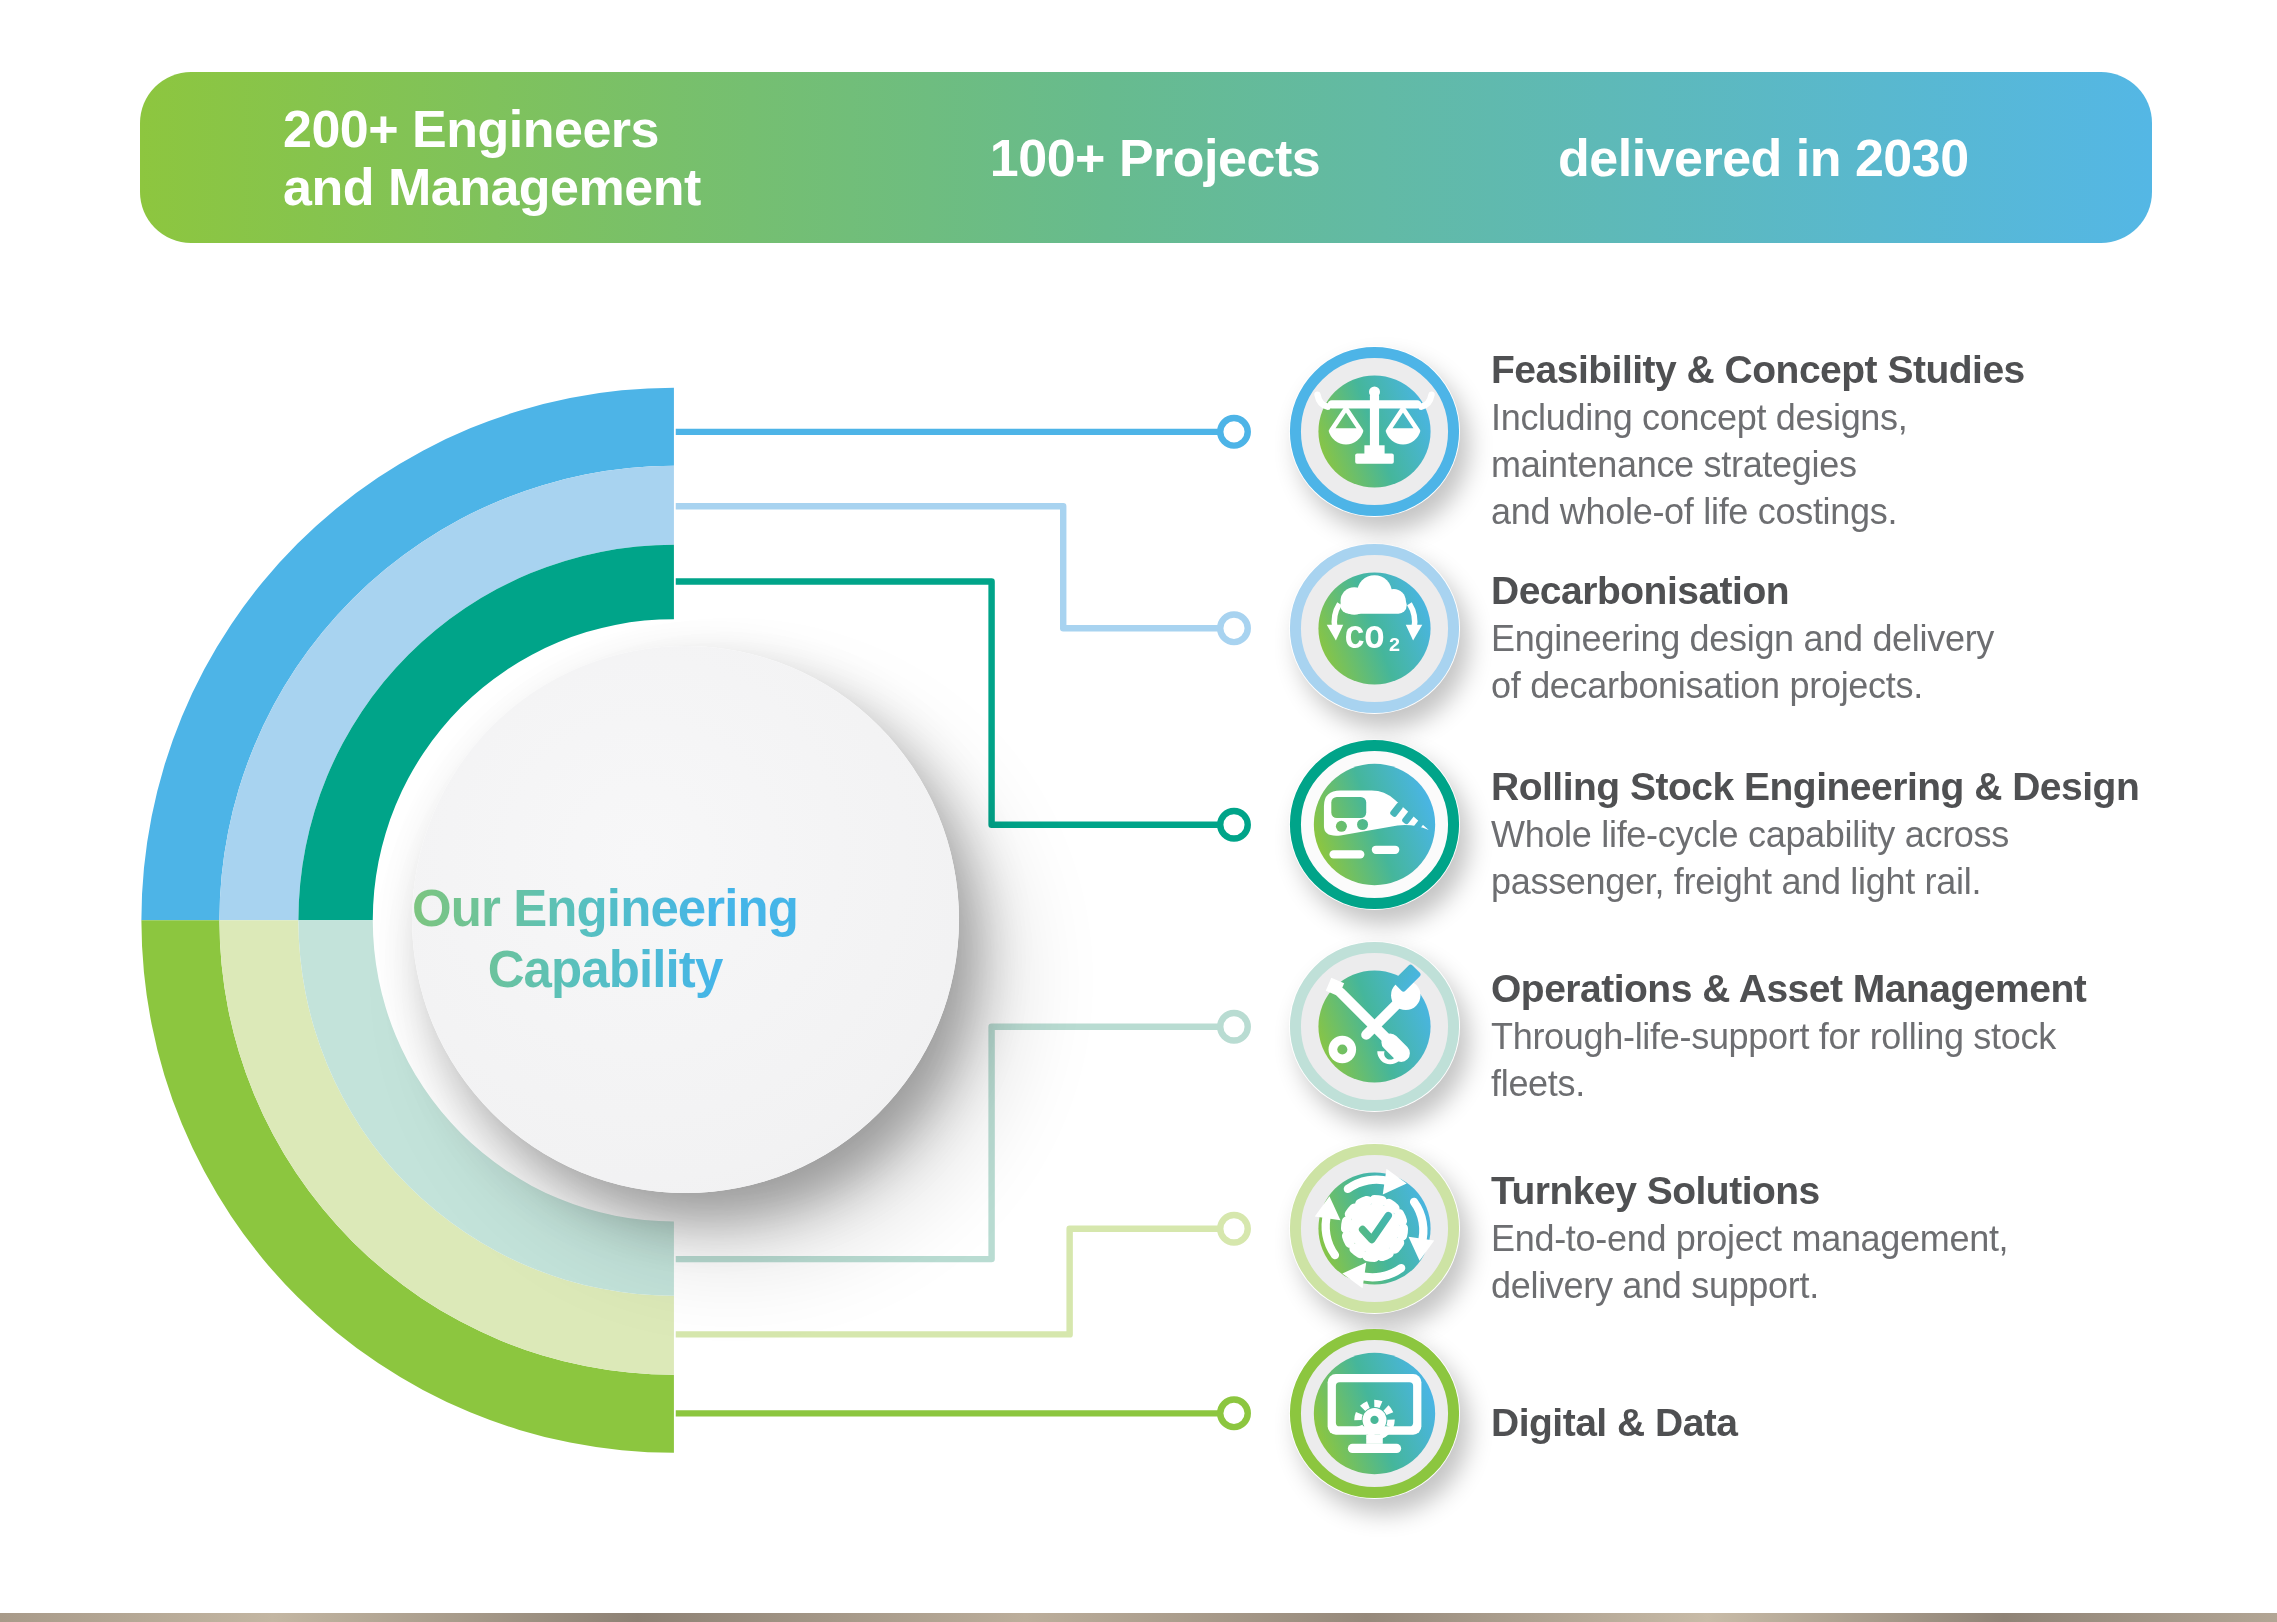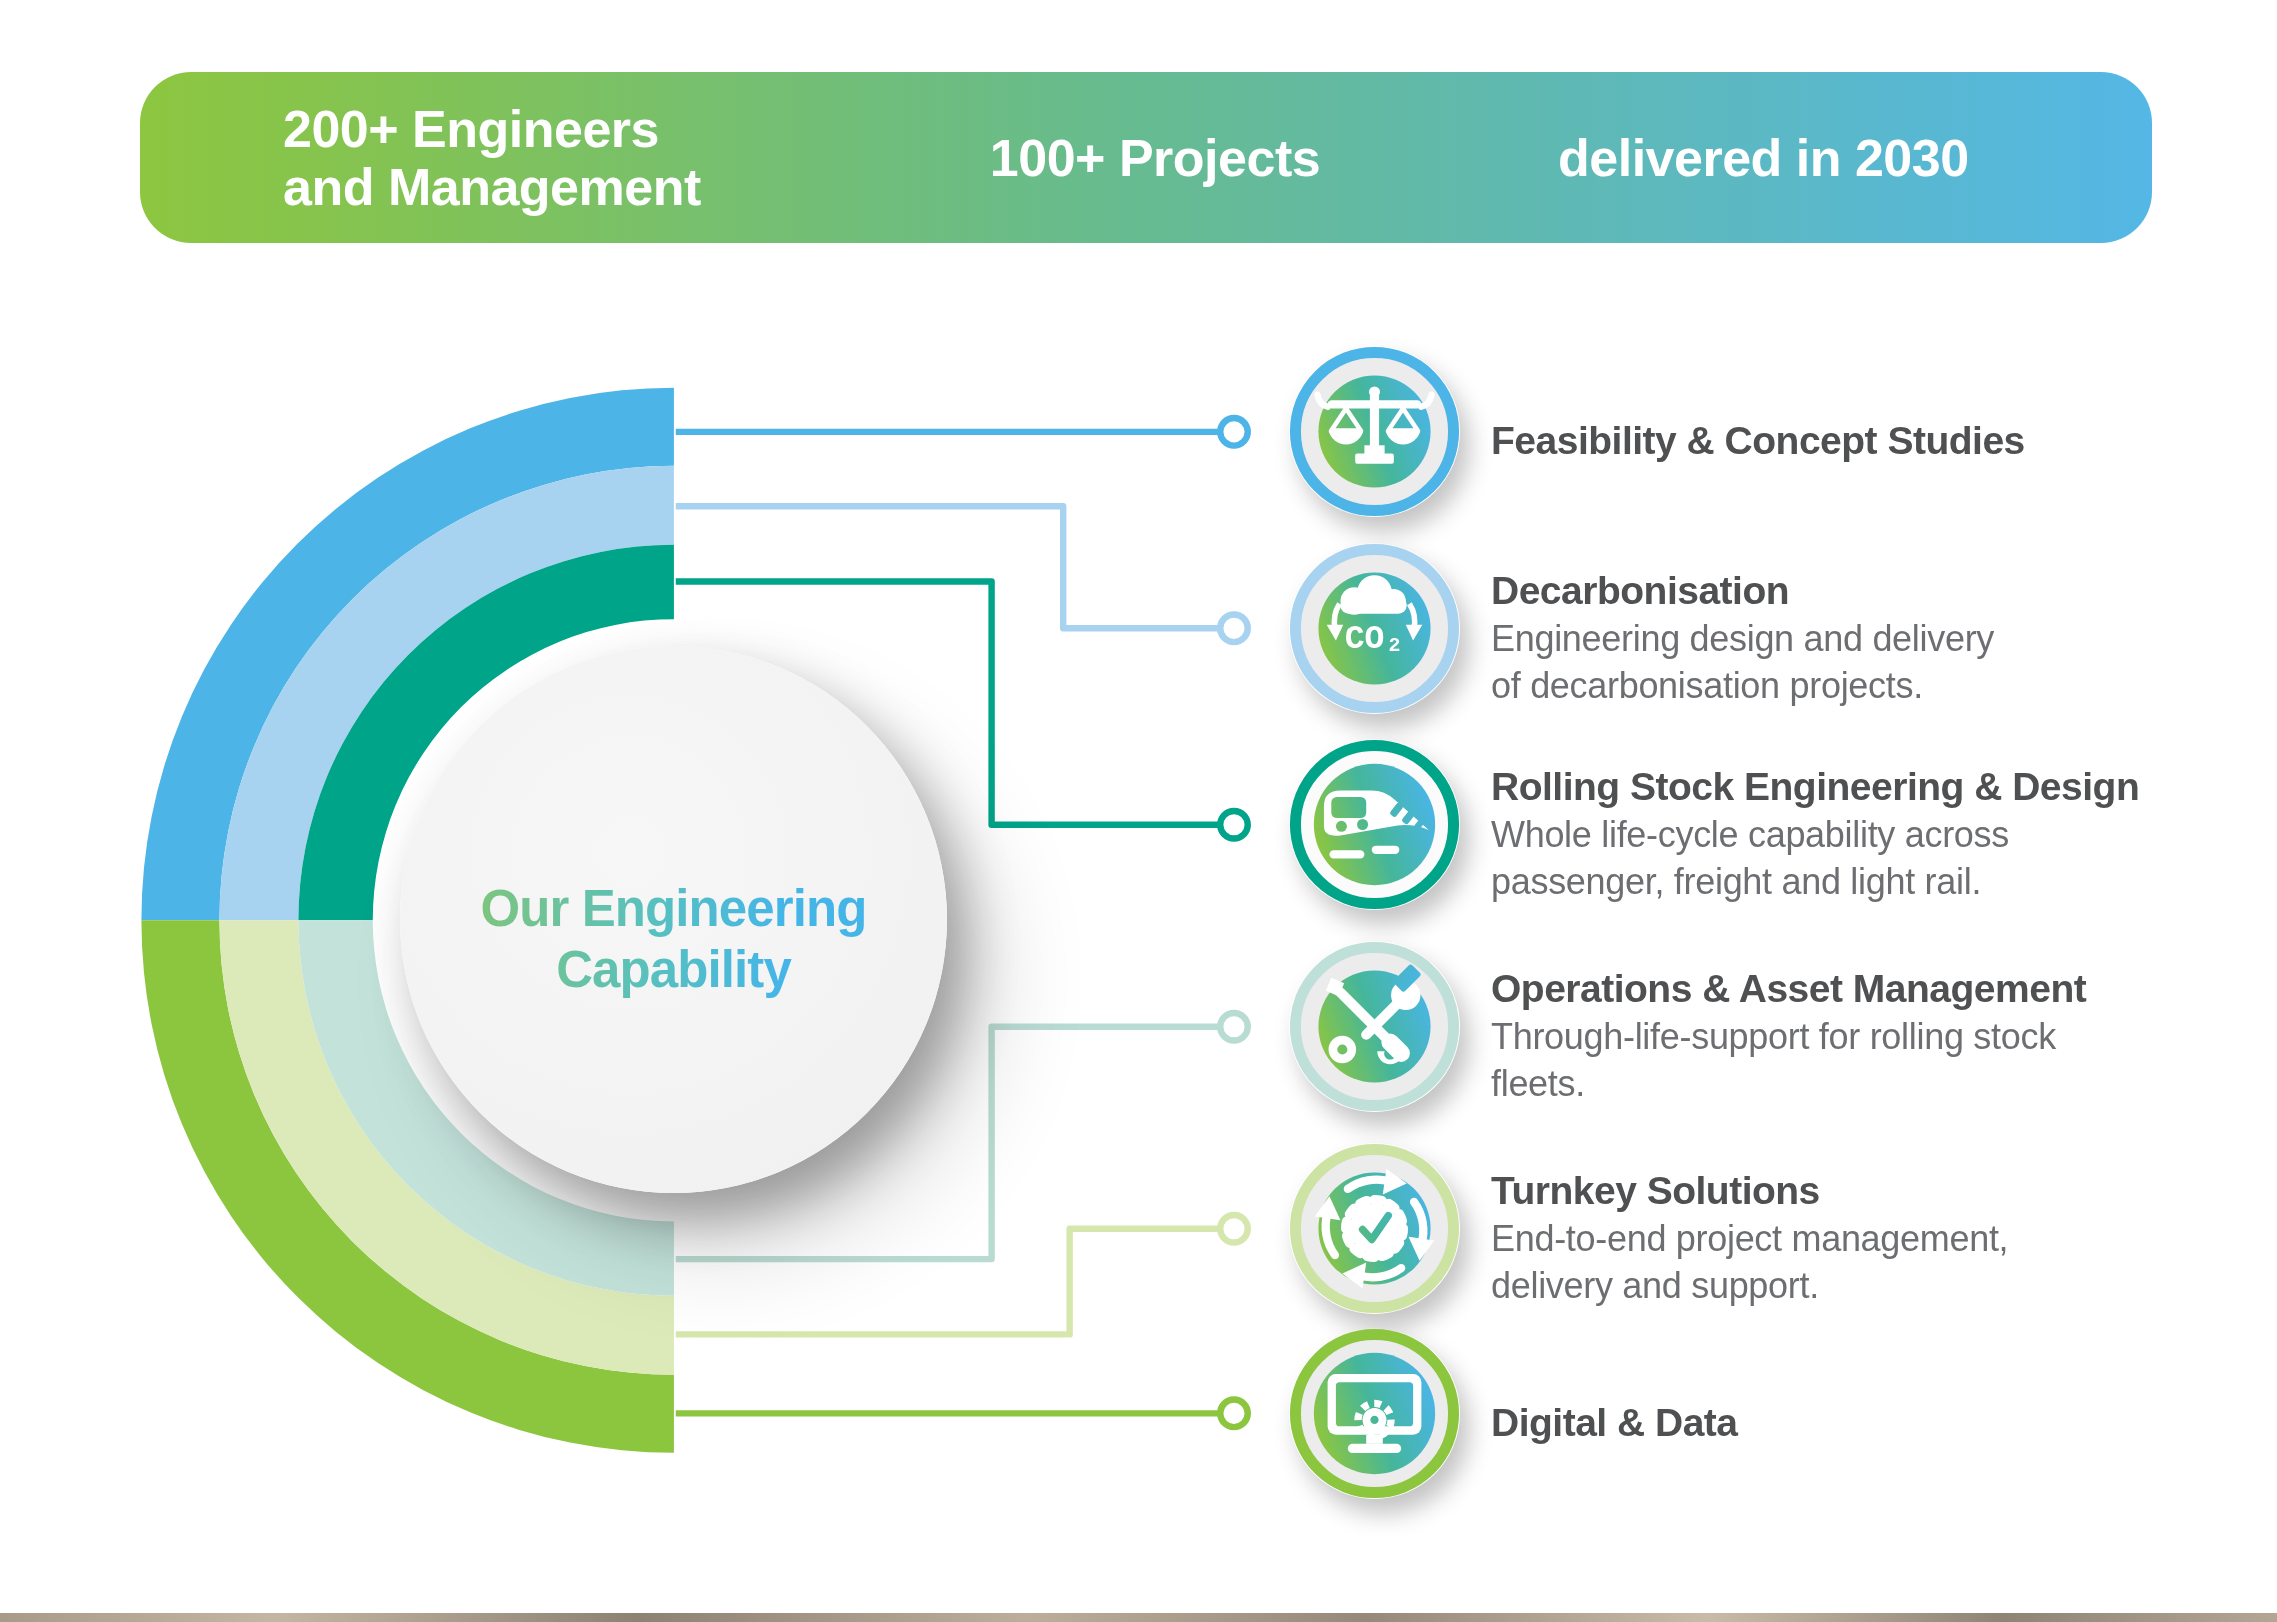--- a/index.html
+++ b/index.html
@@ -12,24 +12,24 @@
   .banner .stat{position:absolute;top:0;height:100%;display:flex;flex-direction:column;justify-content:center;
           color:#fff;font-weight:bold;font-size:52px;line-height:58px;letter-spacing:-0.5px;white-space:nowrap;}
   .stat-1{left:143px;text-align:left;}
   .stat-2{left:1015px;transform:translateX(-50%);}
   .stat-3{left:1418px;text-align:left;}
 
   
   .main-svg{position:absolute;left:0;top:0;}
 
   
-  .hub{position:absolute;left:400px;top:646px;width:547px;height:547px;border-radius:50%;
+  .hub{position:absolute;left:412px;top:646px;width:547px;height:547px;border-radius:50%;
        background:radial-gradient(circle at 42% 38%, #f7f7f8 0%, var(--circle_bg) 70%, #eeeeef 100%);
        box-shadow:20px 27.5px 51px rgba(0,0,0,0.30), 46px 60px 101px rgba(0,0,0,0.14);
-       display:flex;align-items:center;justify-content:center;text-align:center;}
+       display:flex;align-items:center;text-align:center;}
   .hub-text{padding-top:39px;font-weight:bold;font-size:51px;line-height:61px;letter-spacing:-0.9px;
        background:linear-gradient(90deg,var(--text_grad_green) 0%, #57c0c0 45%, var(--text_grad_blue) 78%);
        -webkit-background-clip:text;background-clip:text;color:transparent;}
 
   
   .row{position:absolute;left:1289px;display:flex;align-items:center;height:171px;}
   .icon-wrap{width:171px;height:171px;border-radius:50%;flex:0 0 auto;
              box-shadow:9.2px 14.7px 24px rgba(0,0,0,0.24);font-family:Liberation Mono, monospace;}
   .icon-wrap svg{display:block;}
   .row .txt{margin-left:31px;max-width:790px;}
@@ -114,20 +114,23 @@
           <path d="M43 92 A19.5 19.5 0 0 0 81 92 Z"></path>
           <path d="M124 68 L108 92 L140 92 Z" fill="none" stroke="#fff" stroke-width="5" stroke-linejoin="round"></path>
           <path d="M105 92 A19.5 19.5 0 0 0 143 92 Z"></path>
           <rect x="82" y="108" width="22" height="10"></rect>
           <rect x="72" y="117" width="42" height="11" rx="2"></rect>
         </g>
       </svg>
     </div>
     <div class="txt">
       <div class="title">Feasibility &amp; Concept Studies</div>
+      <div class="body">Including concept designs,
+maintenance strategies
+and whole-of life costings.</div>
     </div>
   </div>
 
   <div class="row" style="top:543px">
     <div class="icon-wrap">
       <svg width="171" height="171" viewBox="0 0 186 186">
         <defs>
             <linearGradient id="ig2" gradientUnits="userSpaceOnUse" x1="30" y1="115" x2="156" y2="70">
           <stop offset="0" style="stop-color:var(--icon_grad_green)"></stop>
               <stop offset="0.5" style="stop-color:var(--icon_grad_mid)"></stop>

